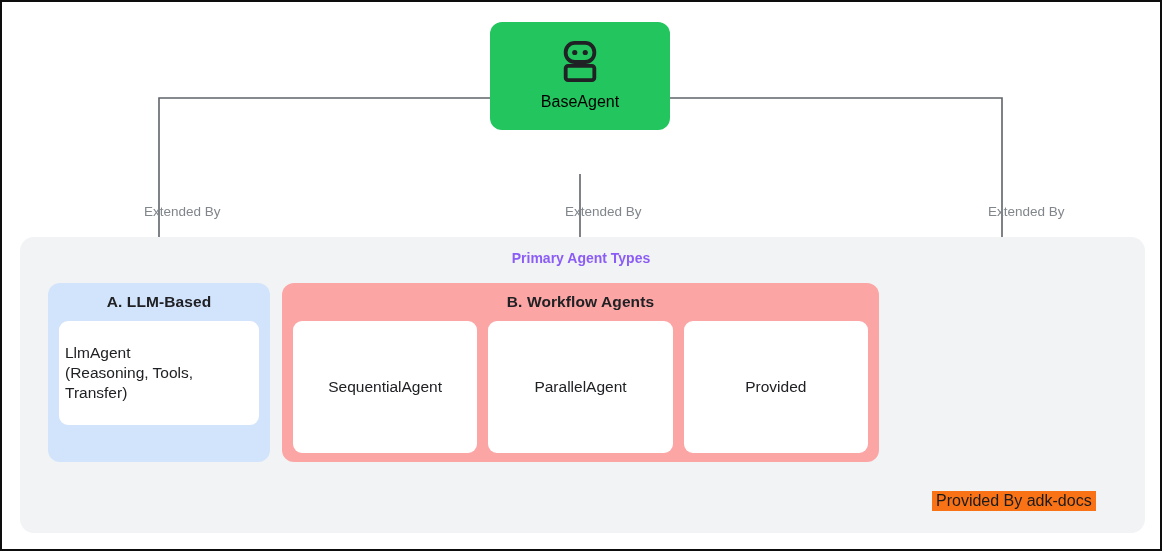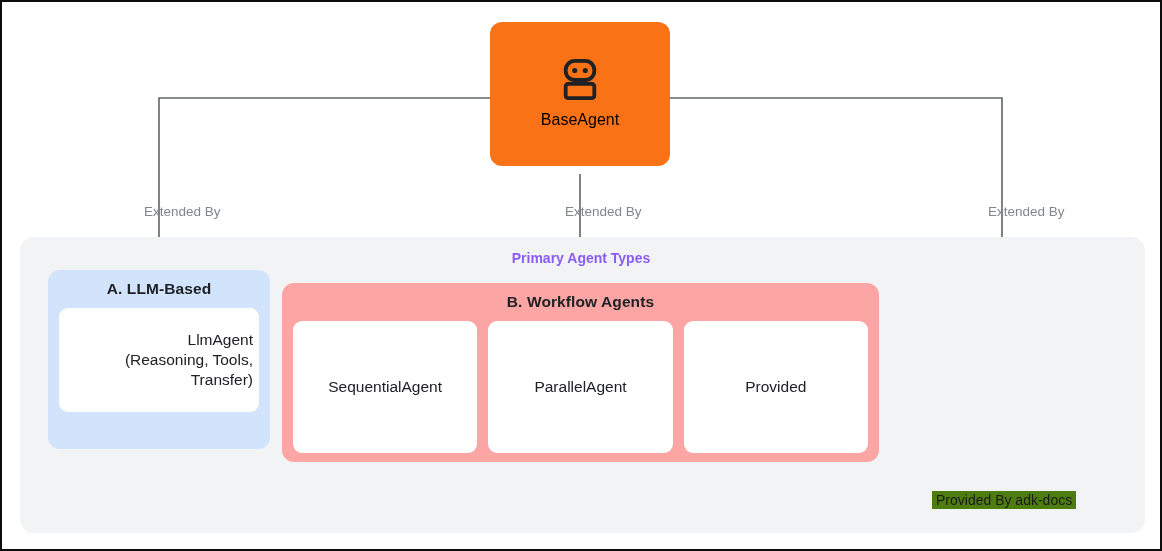--- a/index.html
+++ b/index.html
@@ -19,22 +19,22 @@
     box-sizing: border-box;
     overflow: hidden;
   }
 
   
   #base-agent-node {
     position: absolute;
     left: 488px;
     top: 20px;
     width: 180px;
-    height: 144px;
-    background: #f97316;
+    height: 108px;
+    background: #22c55e;
     border-radius: 12px;
     display: flex;
     flex-direction: column;
     align-items: center;
     justify-content: center;
     gap: 10px;
   }
   #base-agent-icon {
     width: 46px;
     height: 42px;
@@ -81,22 +81,22 @@
     text-align: center;
     font-size: 14px;
     font-weight: bold;
     color: #8b5cf6;
   }
   #provided-by-badge {
     position: absolute;
     left: 930px;
     top: 489px;
     padding: 1px 4px;
-    background: #4d7c0f;
-    font-size: 14px;
+    background: #f97316;
+    font-size: 16px;
     color: #1b1b1b;
     white-space: nowrap;
   }
 
   
   .group {
     position: absolute;
     border-radius: 12px;
     box-sizing: border-box;
     padding-top: 10px;
@@ -114,29 +114,29 @@
     flex-direction: row;
     gap: 11px;
     padding: 0 11px;
   }
   .agent-card {
     background: #ffffff;
     border-radius: 9px;
     display: flex;
     align-items: center;
     justify-content: center;
-    text-align: right;
+    text-align: left;
     font-size: 15.5px;
     color: #202124;
     line-height: 1.28;
     box-sizing: border-box;
     padding: 6px;
   }
 
-  #group-llm   { left: 46px;  top: 268px; width: 222px; height: 179px; background: #d2e3fc; }
+  #group-llm   { left: 46px;  top: 281px; width: 222px; height: 179px; background: #d2e3fc; }
   #group-llm .agent-card { width: 200px; height: 104px; }
 
   #group-workflow { left: 280px; top: 281px; width: 597px; height: 179px; background: #fca5a5; }
   #group-workflow .agent-card { flex: 1; height: 132px; }
 
   #group-custom { left: 890px; top: 281px; width: 220px; height: 179px; background: #fce8b2; }
   #group-custom .agent-card { width: 198px; height: 114px; }
 </style>
 </head>
 <body>

